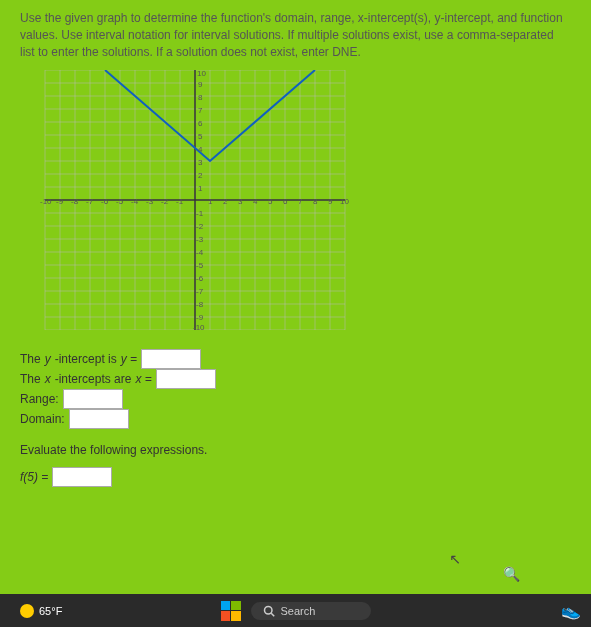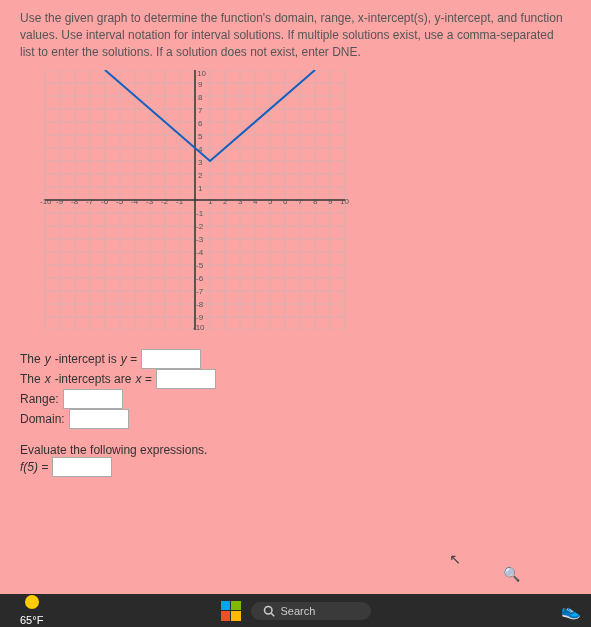--- a/index.html
+++ b/index.html
@@ -6,21 +6,21 @@
     body {
       width: 591px;
       height: 627px;
       font-family: Arial, sans-serif;
       background: #f5f0e8;
       position: relative;
       overflow: hidden;
     }
     .content {
       padding: 10px 20px 9px 20px;
-      background: #fca5a5;
+      background: #84cc16;
       height: 594px;
       overflow: hidden;
     }
     .instructions {
       font-size: 12px;
       color: #555;
       line-height: 1.4;
       margin-bottom: 10px;
     }
     .graph-container {
@@ -43,21 +43,21 @@
     }
     .answer-input {
       border: 1px solid #aaa;
       background: #fff;
       width: 60px;
       height: 20px;
       font-size: 11px;
       padding: 1px 3px;
     }
     .section-label {
-      margin: 14px 0 0 0;
+      margin: 14px 0 10px 0;
       font-size: 12px;
       color: #333;
     }
     .taskbar {
       position: absolute;
       bottom: 0;
       left: 0;
       right: 0;
       height: 33px;
       background: #2a2a2a;
@@ -68,21 +68,20 @@
       justify-content: center;
     }
     .weather {
       position: absolute;
       left: 20px;
       display: flex;
       align-items: center;
       color: #fff;
       font-size: 11px;
       gap: 5px;
-      flex-direction: column;
     }
     .weather-icon {
       width: 14px;
       height: 14px;
       background: #ffcc00;
       border-radius: 50%;
     }
     .win-icon {
       width: 20px;
       height: 20px;

